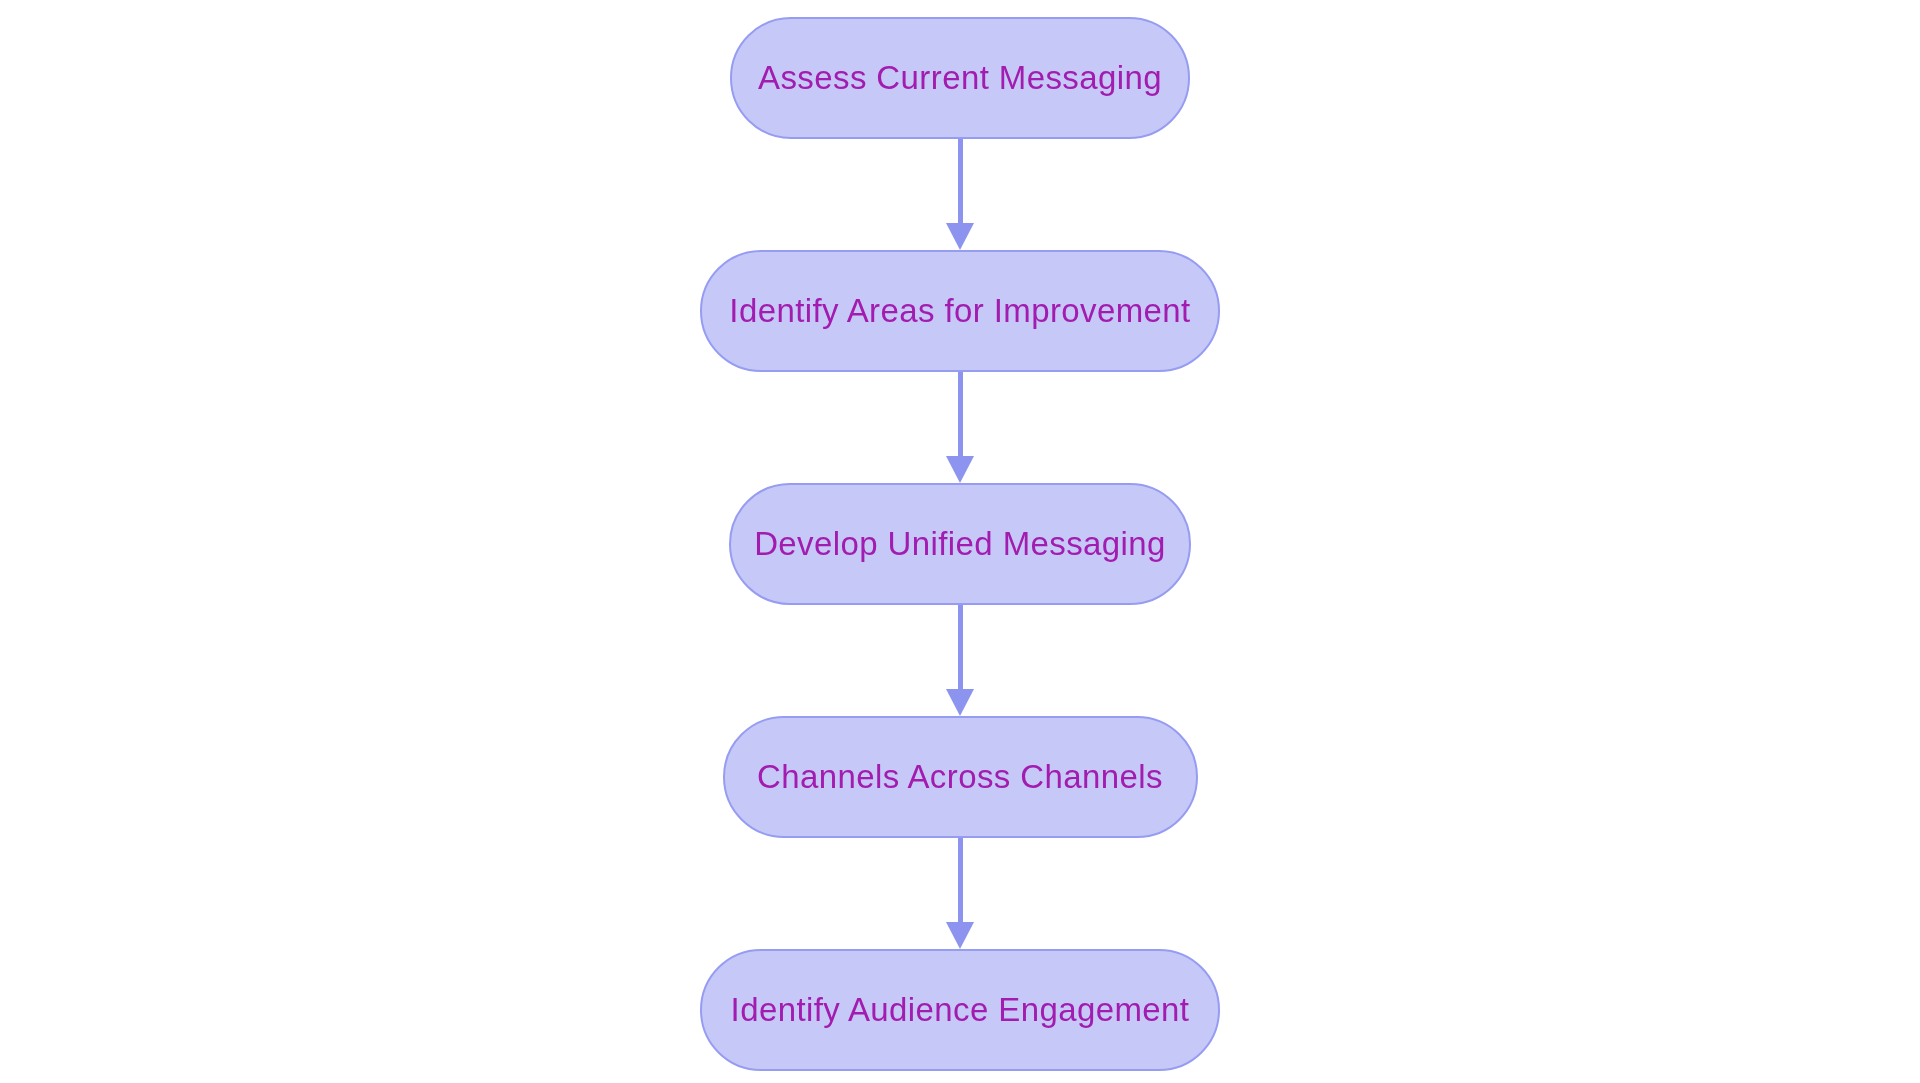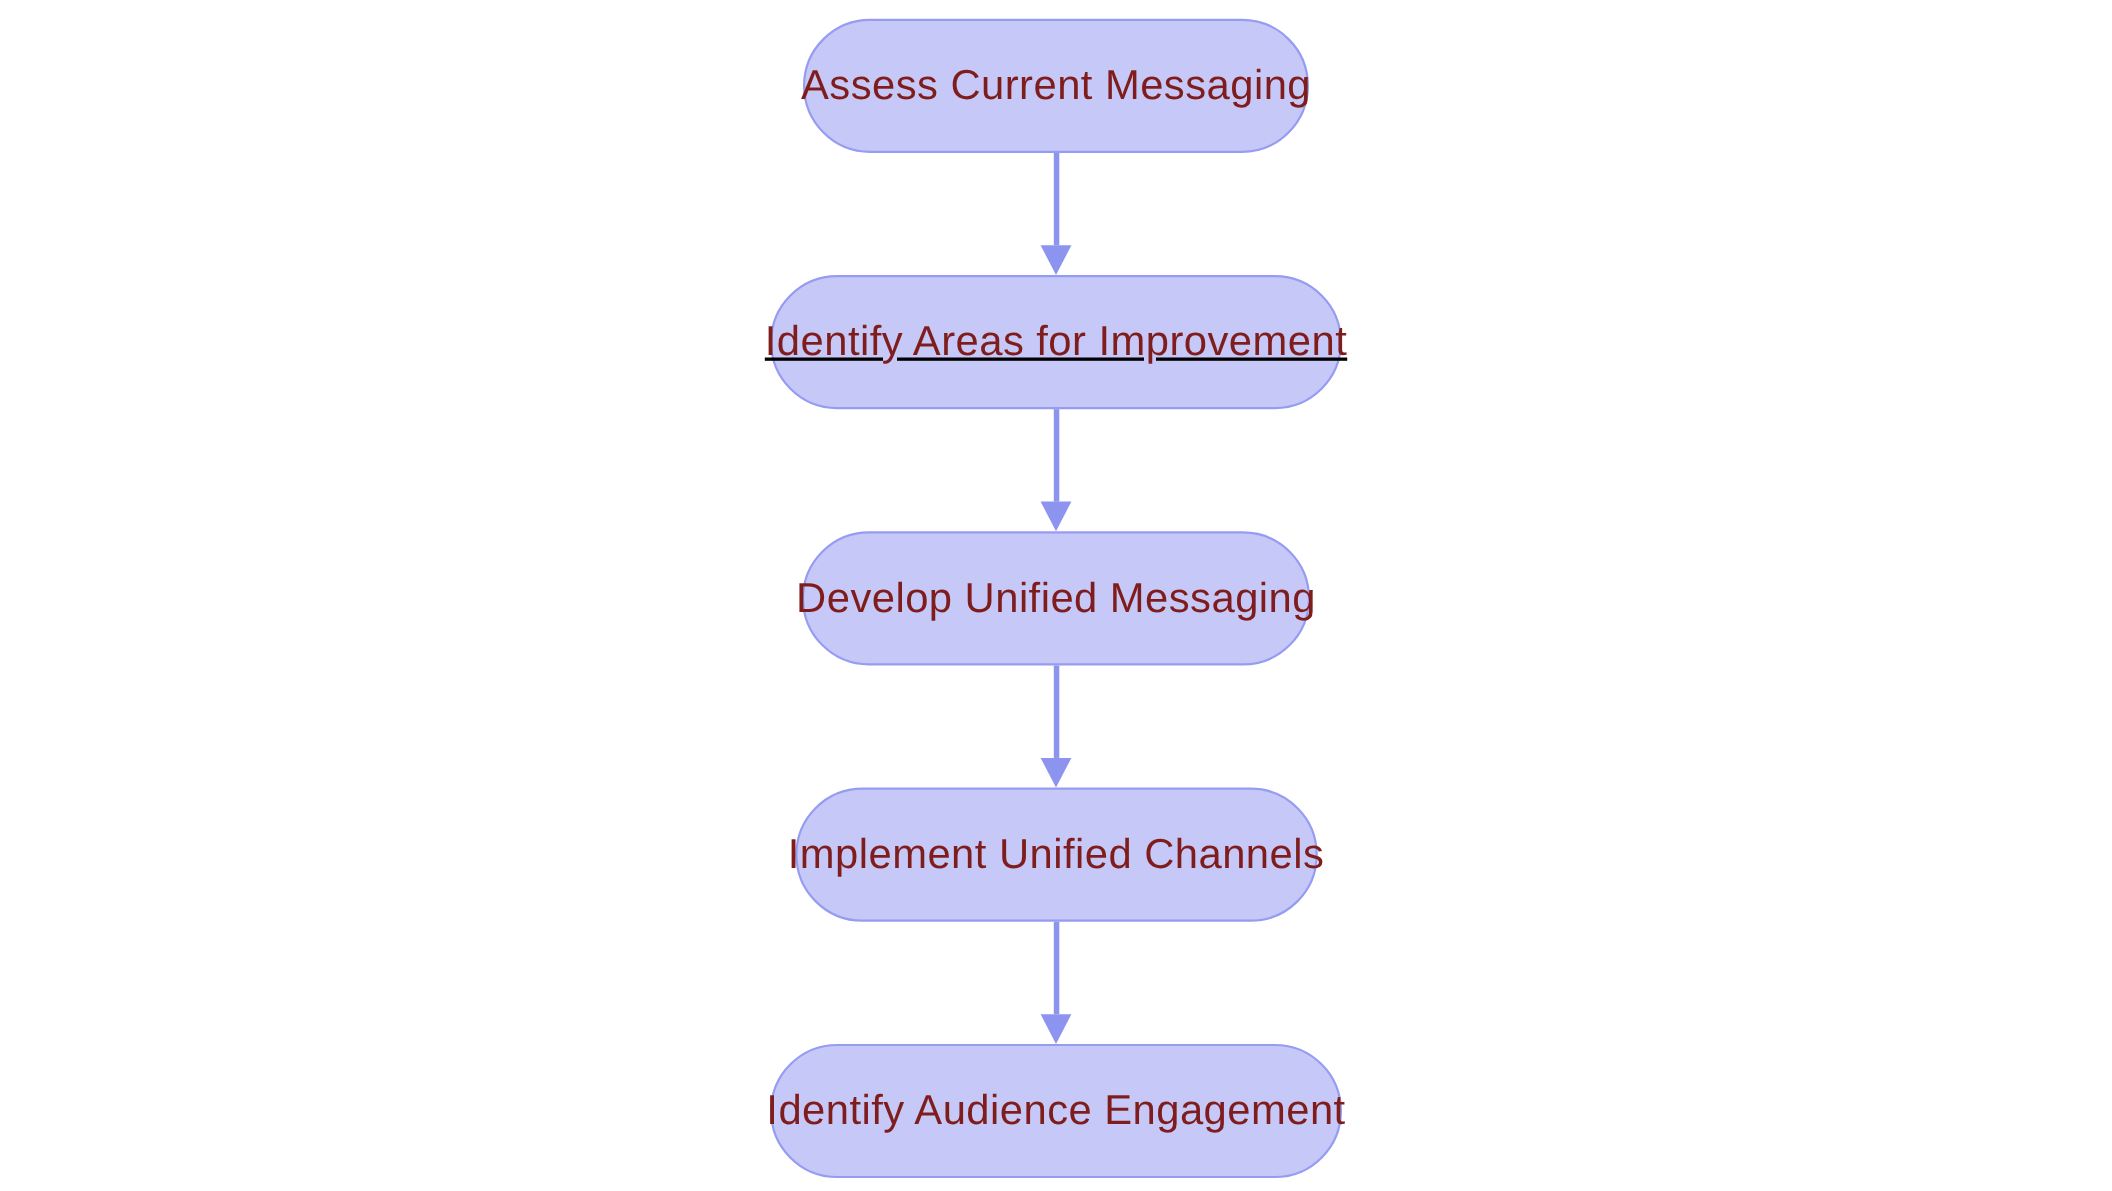--- a/index.html
+++ b/index.html
@@ -27,27 +27,27 @@
     box-sizing: border-box;
     height: 122px;
     background: #c6c9f8;
     border: 2px solid #969cf1;
     border-radius: 61px;
     display: flex;
     align-items: center;
     justify-content: center;
   }
   .node-label {
-    color: #7f1d1d;
-    font-size: 38px;
+    color: #a21caf;
+    font-size: 33px;
     letter-spacing: 0.4px;
     white-space: nowrap;
   }
   .n1 { width: 460px; }
-  .n2 { width: 520px; text-decoration: underline; }
+  .n2 { width: 520px; }
   .n3 { width: 462px; }
   .n4 { width: 475px; }
   .n5 { width: 520px; }
   .arrow {
     height: 111px;
     display: flex;
     flex-direction: column;
     align-items: center;
   }
   .arrow-stem {
@@ -89,21 +89,21 @@
   <div class="node n3">
     <span class="node-label">Develop Unified Messaging</span>
   </div>
 
   <div class="arrow">
     <div class="arrow-stem"></div>
     <div class="arrow-head"></div>
   </div>
 
   <div class="node n4">
-    <span class="node-label">Implement Unified Channels</span>
+    <span class="node-label">Channels Across Channels</span>
   </div>
 
   <div class="arrow">
     <div class="arrow-stem"></div>
     <div class="arrow-head"></div>
   </div>
 
   <div class="node n5">
     <span class="node-label">Identify Audience Engagement</span>
   </div>

